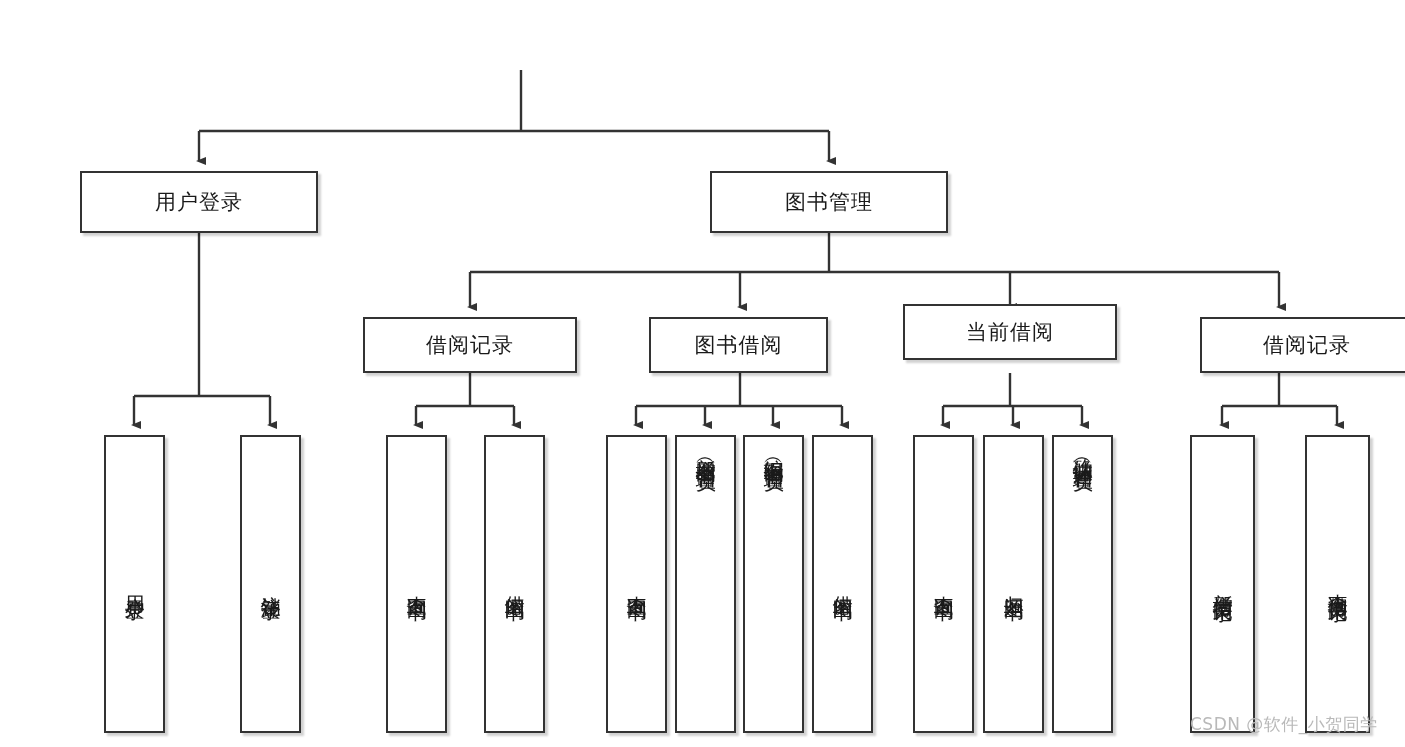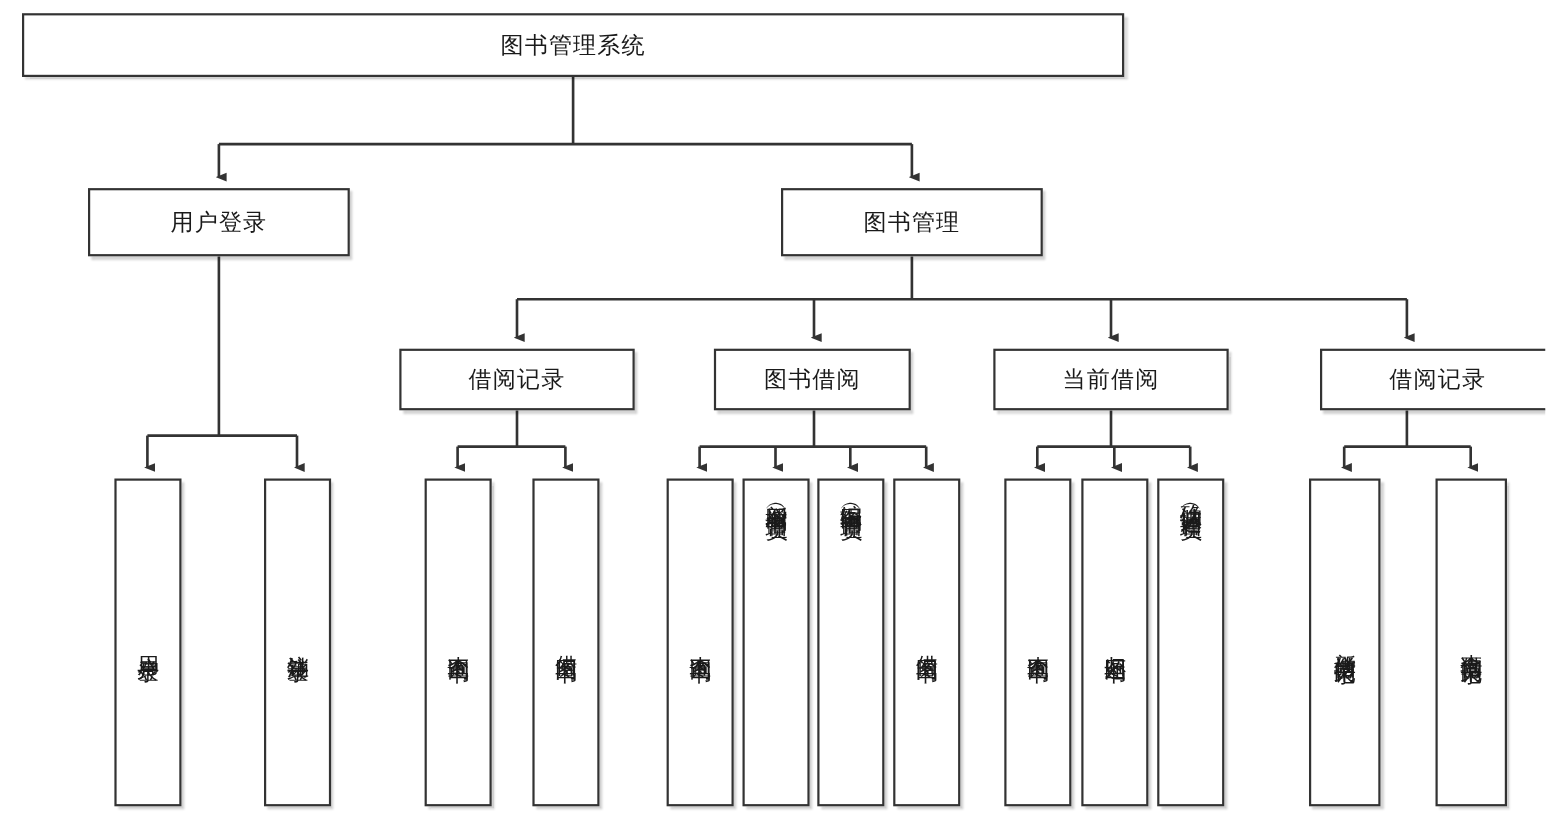--- a/index.html
+++ b/index.html
@@ -104,23 +104,20 @@
         <path d="M943,406 L943,425" marker-end="url(#arrow)"></path>
         <path d="M1013,406 L1013,425" marker-end="url(#arrow)"></path>
         <path d="M1082,406 L1082,425" marker-end="url(#arrow)"></path>
         <path d="M1279,373 L1279,406"></path>
         <path d="M1222,406 L1337,406"></path>
         <path d="M1222,406 L1222,425" marker-end="url(#arrow)"></path>
         <path d="M1337,406 L1337,425" marker-end="url(#arrow)"></path>
       </g>
   </svg>
 
-  <div class="node horizontal" id="node-root" style="left: 20px; top: 12px; width: 1002px; height: 58px;">
-    <span>图书管理系统</span>
-  </div>
 
   <div id="nodes-layer">
       <div class="node horizontal" style="left: 80px; top: 171px; width: 238px; height: 62px;">
         <span>用户登录</span>
       </div>
       <div class="node vertical mid" style="left: 104px; top: 435px; width: 61px; height: 298px; align-items: center; padding-top: 0px;">
         <span class="vtext">用户登录</span>
       </div>
       <div class="node vertical mid" style="left: 240px; top: 435px; width: 61px; height: 298px; align-items: center; padding-top: 0px;">
         <span class="vtext">注销登录</span>
@@ -145,21 +142,21 @@
       </div>
       <div class="node vertical top" style="left: 675px; top: 435px; width: 61px; height: 298px;">
         <span class="vtext">新增图书（管理员）</span>
       </div>
       <div class="node vertical top" style="left: 743px; top: 435px; width: 61px; height: 298px;">
         <span class="vtext">编辑图书（管理员）</span>
       </div>
       <div class="node vertical mid" style="left: 812px; top: 435px; width: 61px; height: 298px; align-items: center; padding-top: 0px;">
         <span class="vtext">借阅图书</span>
       </div>
-      <div class="node horizontal" style="left: 903px; top: 317px; width: 214px; height: 56px;">
+      <div class="node horizontal" style="left: 903px; top: 304px; width: 214px; height: 56px;">
         <span>当前借阅</span>
       </div>
       <div class="node vertical mid" style="left: 913px; top: 435px; width: 61px; height: 298px; align-items: center; padding-top: 0px;">
         <span class="vtext">查询图书</span>
       </div>
       <div class="node vertical mid" style="left: 983px; top: 435px; width: 61px; height: 298px; align-items: center; padding-top: 0px;">
         <span class="vtext">归还图书</span>
       </div>
       <div class="node vertical top" style="left: 1052px; top: 435px; width: 61px; height: 298px;">
         <span class="vtext">确认归还（管理员）</span>
@@ -168,13 +165,14 @@
         <span>借阅记录</span>
       </div>
       <div class="node vertical mid" style="left: 1190px; top: 435px; width: 65px; height: 298px; align-items: center; padding-top: 0px;">
         <span class="vtext">新增借阅记录</span>
       </div>
       <div class="node vertical mid" style="left: 1305px; top: 435px; width: 65px; height: 298px; align-items: center; padding-top: 0px;">
         <span class="vtext">查询借阅记录</span>
       </div>
     </div>
 
+  <div class="watermark" style="left: 1190px; top: 713px;">CSDN @软件_小贺同学</div>
 </div>
 
 </body></html>

